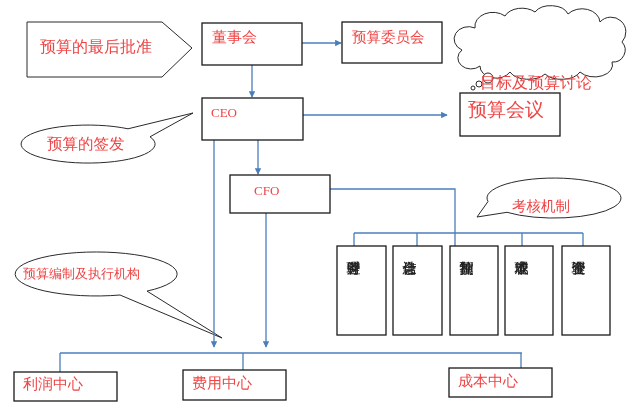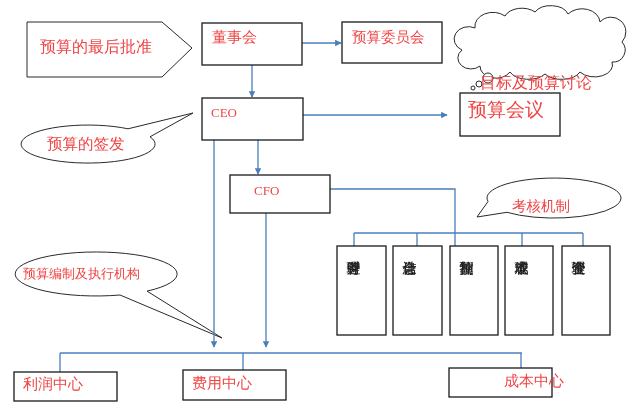--- a/index.html
+++ b/index.html
@@ -104,14 +104,14 @@
 
   <div class="vert" style="left:347px;top:250px;">财务管理</div>
   <div class="vert" style="left:403px;top:250px;">会计信息</div>
   <div class="vert" style="left:460px;top:250px;">预算控制</div>
   <div class="vert" style="left:515px;top:250px;">成本管理</div>
   <div class="vert" style="left:572px;top:250px;">资金管理</div>
 
   <div class="lbl" style="left:23px;top:267px;font-size:13px;">预算编制及执行机构</div>
   <div class="lbl" style="left:23px;top:377px;font-size:15px;">利润中心</div>
   <div class="lbl" style="left:192px;top:376px;font-size:15px;">费用中心</div>
-  <div class="lbl" style="left:458px;top:374px;font-size:15px;margin-left:46px;">成本中心</div>
+  <div class="lbl" style="left:458px;top:374px;font-size:15px;">成本中心</div>
 </div>
 
 </body></html>

